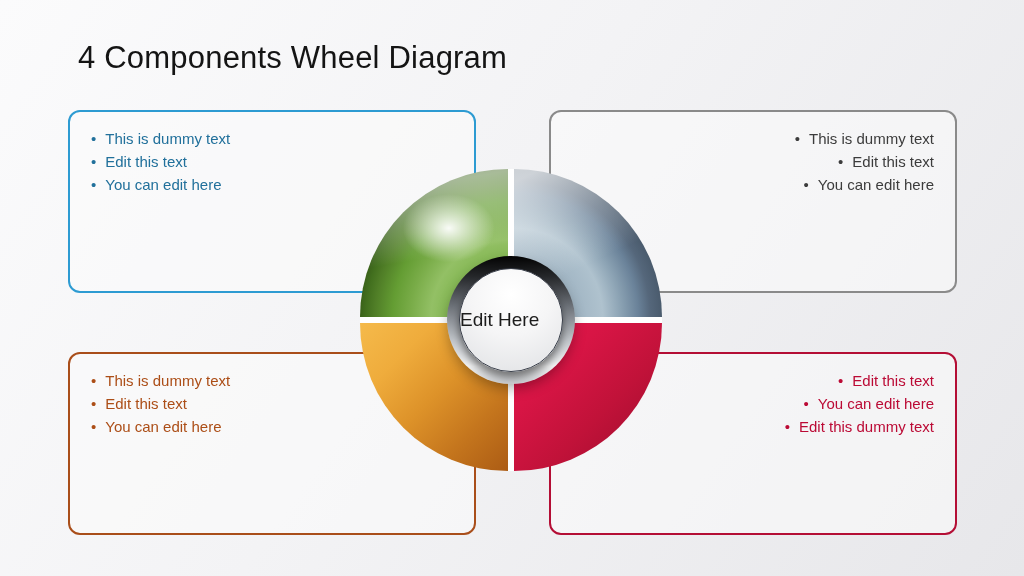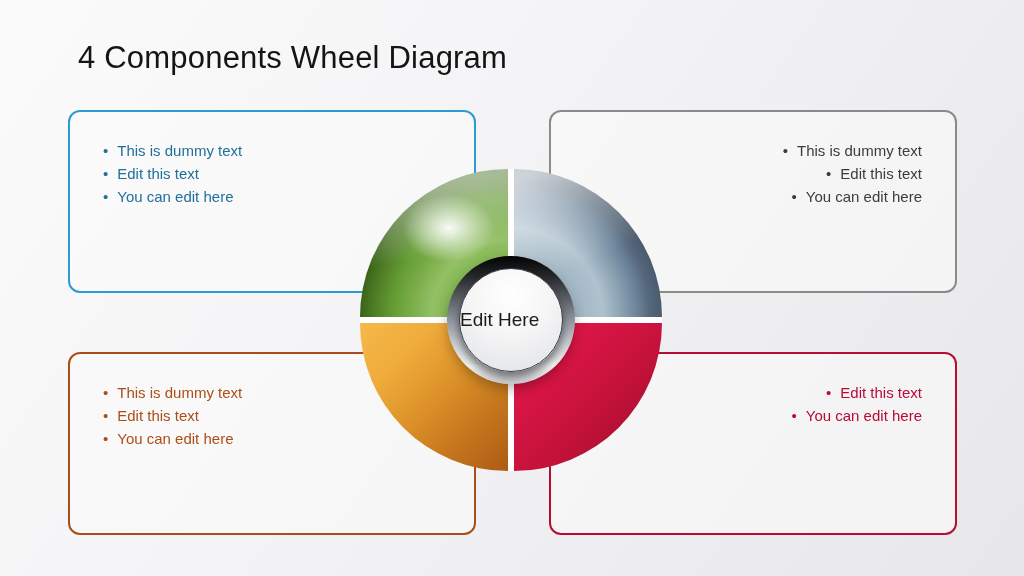--- a/index.html
+++ b/index.html
@@ -20,21 +20,21 @@
   .box {
     position:absolute; width:408px; height:183px;
     border-radius:12px; border:2px solid; padding:11px 17px;
     background:rgba(252,252,252,0.55);
   }
   .box-tl { left:68px;  top:110px; border-color:#2D9BD2; color:#21709B; }
   .box-tr { left:549px; top:110px; border-color:#8A8A8A; color:#3C3C3C; text-align:right; }
   .box-bl { left:68px;  top:352px; border-color:#A94E1A; color:#AC4E17; }
   .box-br { left:549px; top:352px; border-color:#B40E35; color:#BB0A35; text-align:right; }
 
-  .bullets { margin:16px; padding:0; list-style:none; font-size:15px; line-height:23px; }
+  .bullets { margin:4px; padding:0; list-style:none; font-size:15px; line-height:23px; }
   .bullets li::before { content:"•"; margin-right:9px; }
 
   
   .wheel { position:absolute; left:360px; top:169px; width:302px; height:302px; }
 
   .gap-v { position:absolute; left:148px; top:0;    width:6px;  height:302px; background:#FFFFFF; }
   .gap-h { position:absolute; left:0;    top:148px; width:302px; height:6px;  background:#FFFFFF; }
 
   .quadrant { position:absolute; width:148px; height:148px; }
 
@@ -105,20 +105,21 @@
       <li>This is dummy text</li>
       <li>Edit this text</li>
       <li>You can edit here</li>
     </ul>
   </div>
 
   <div class="box box-br">
     <ul class="bullets">
       <li>Edit this text</li>
       <li>You can edit here</li>
+      <li>Edit this dummy text</li>
     </ul>
   </div>
 
   <div class="wheel">
     <div class="gap-v"></div>
     <div class="gap-h"></div>
 
     <div class="quadrant q-green"></div>
     <div class="quadrant q-steel"></div>
     <div class="quadrant q-orange"></div>

